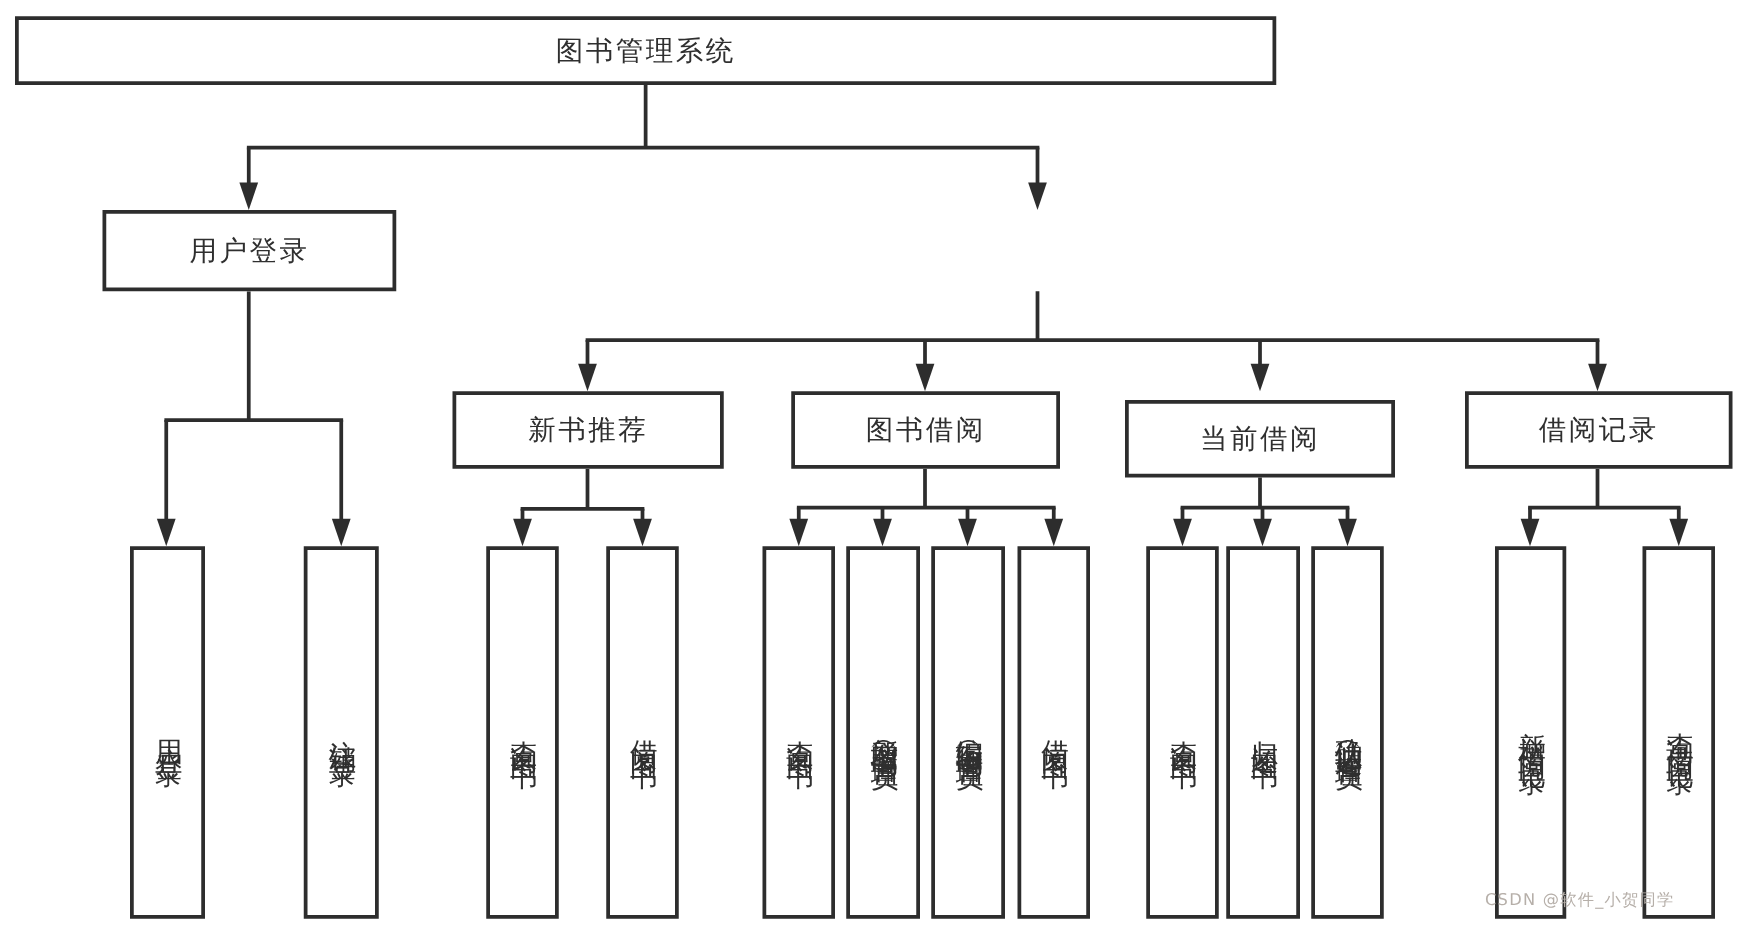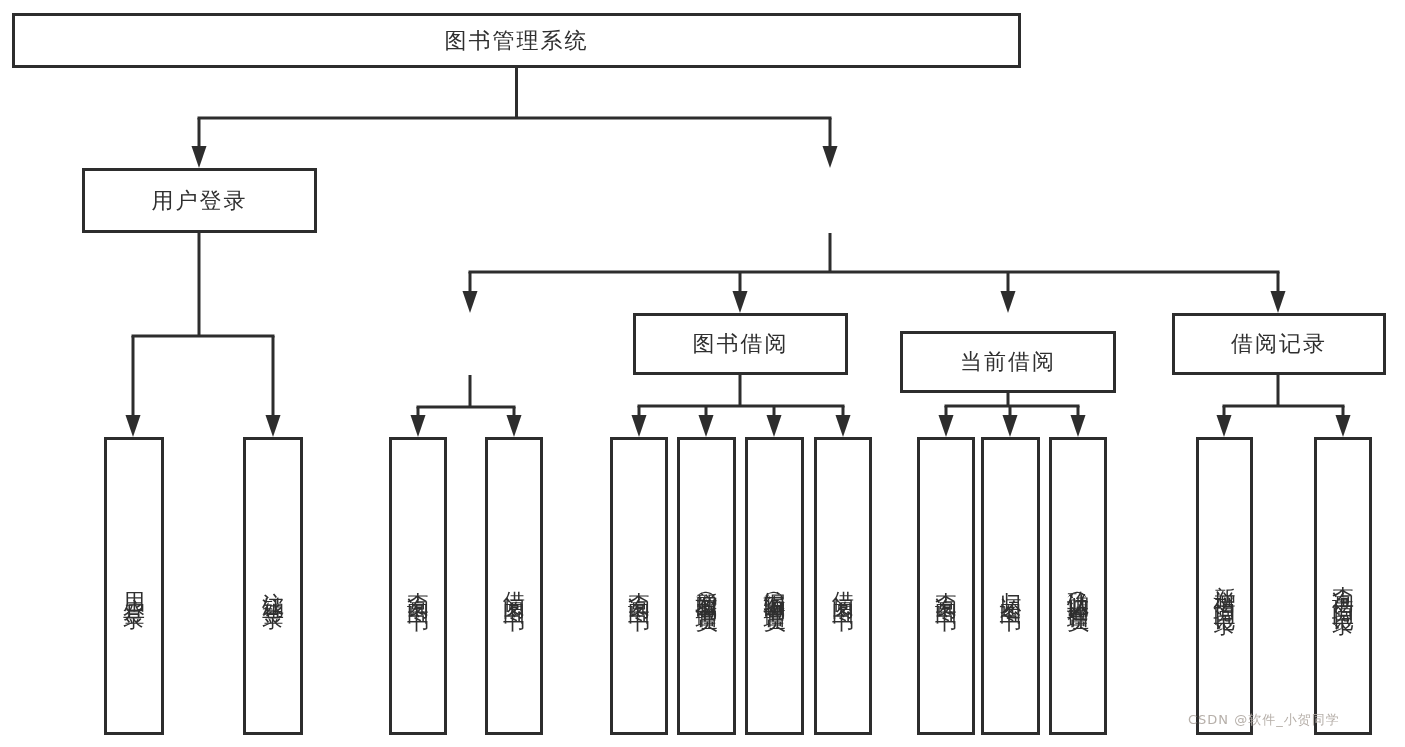--- a/index.html
+++ b/index.html
@@ -130,24 +130,27 @@
   </svg>
 
   <div class="box hbox" style="left:12px; top:13px; width:1009px; height:55px;">
     <span>图书管理系统</span>
   </div>
 
   <div class="box hbox" style="left:82px; top:168px; width:235px; height:65px;">
     <span>用户登录</span>
   </div>
 
+  <div class="box hbox" style="left:362px; top:313px; width:217px; height:62px;">
+    <span>新书推荐</span>
+  </div>
   <div class="box hbox" style="left:633px; top:313px; width:215px; height:62px;font-family:Liberation Mono, monospace;">
     <span>图书借阅</span>
   </div>
-  <div class="box hbox" style="left:900px; top:331px; width:216px; height:62px;">
+  <div class="box hbox" style="left:900px; top:320px; width:216px; height:62px;">
     <span>当前借阅</span>
   </div>
   <div class="box hbox" style="left:1172px; top:313px; width:214px; height:62px;">
     <span>借阅记录</span>
   </div>
 
   <div class="box vbox" style="left:104px; top:437px; width:60px; height:298px;">
     <span class="vtext">用户登录</span>
   </div>
   <div class="box vbox" style="left:243px; top:437px; width:60px; height:298px;">

